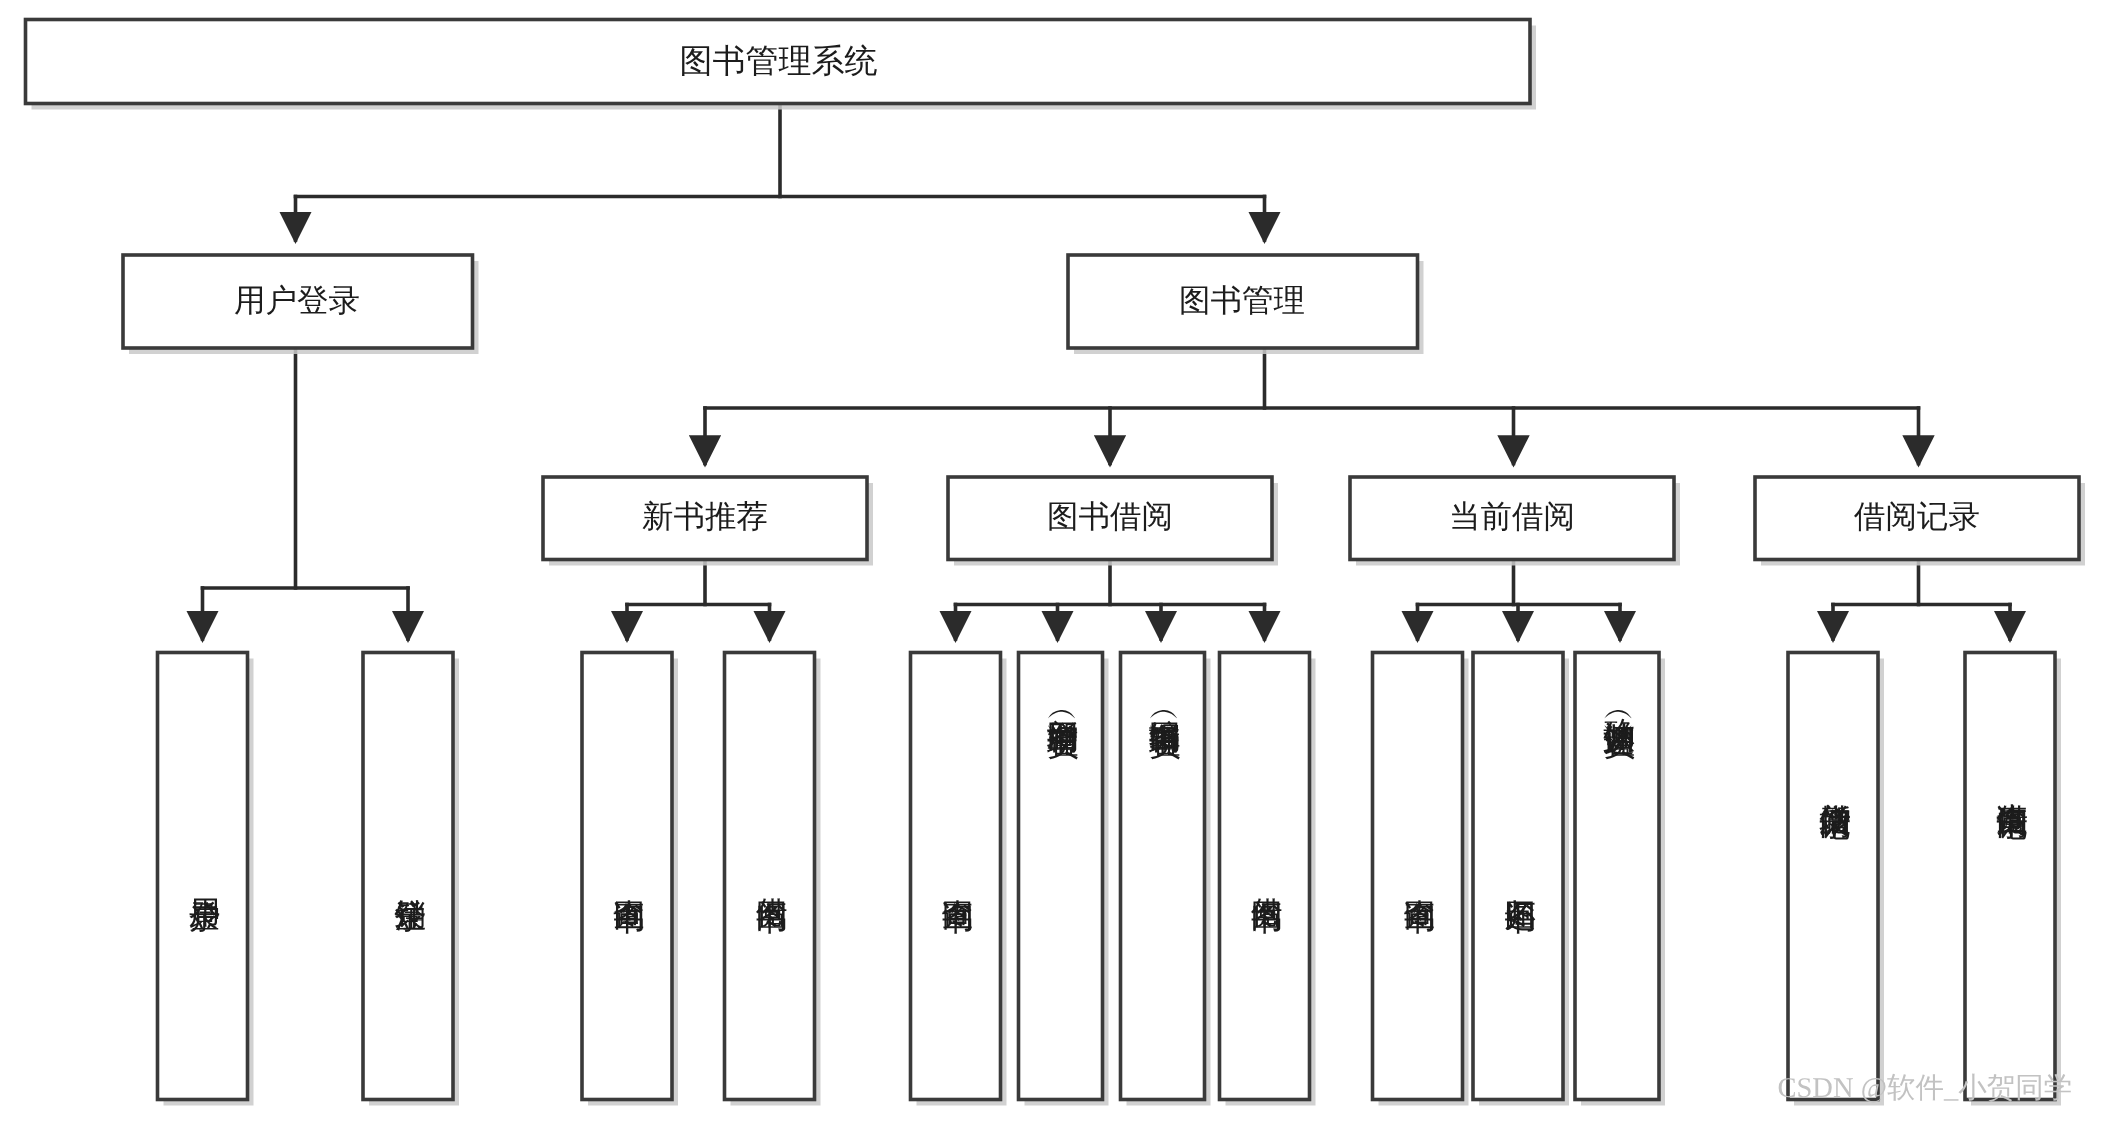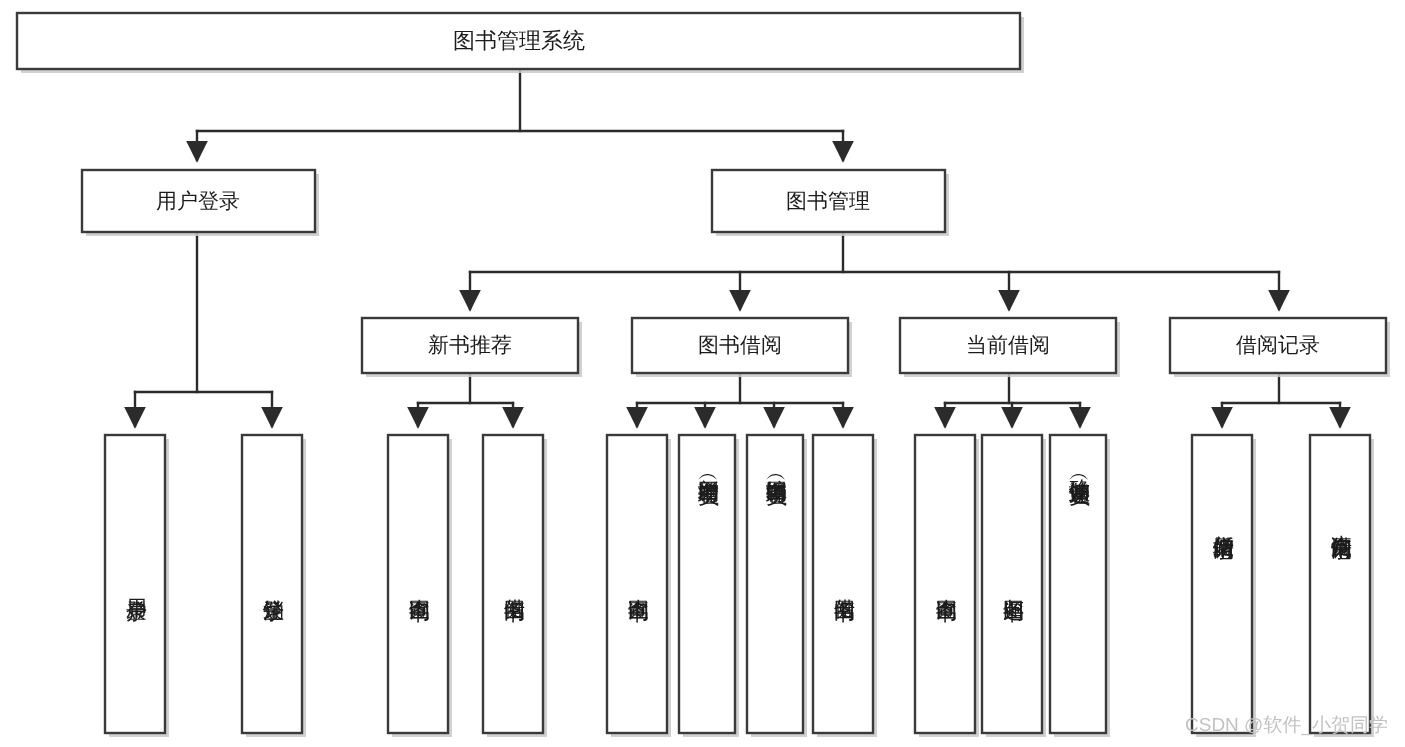--- a/index.html
+++ b/index.html
@@ -21,21 +21,21 @@
   .lvl1-label{font-size:21px;}
   .lvl2-label{font-size:21px;}
   .leaf-label{font-size:21px;letter-spacing:1px;}
   .connector{stroke:#2b2b2b;stroke-width:2.4;fill:none;stroke-linecap:square;}
   .arrow-head{fill:#2b2b2b;}
   .watermark{
     position:absolute;
     left:1185px;top:712px;
     font-size:19px;
     color:#c2c2c2;
-    font-family:Liberation Sans, sans-serif;
+    font-family:Liberation Serif, serif;
     white-space:nowrap;
     pointer-events:none;
   }
 </style>
 </head>
 <body>
 
 <svg id="diagram" viewBox="0 0 1405 747" xmlns="http://www.w3.org/2000/svg">
 
   <defs>

